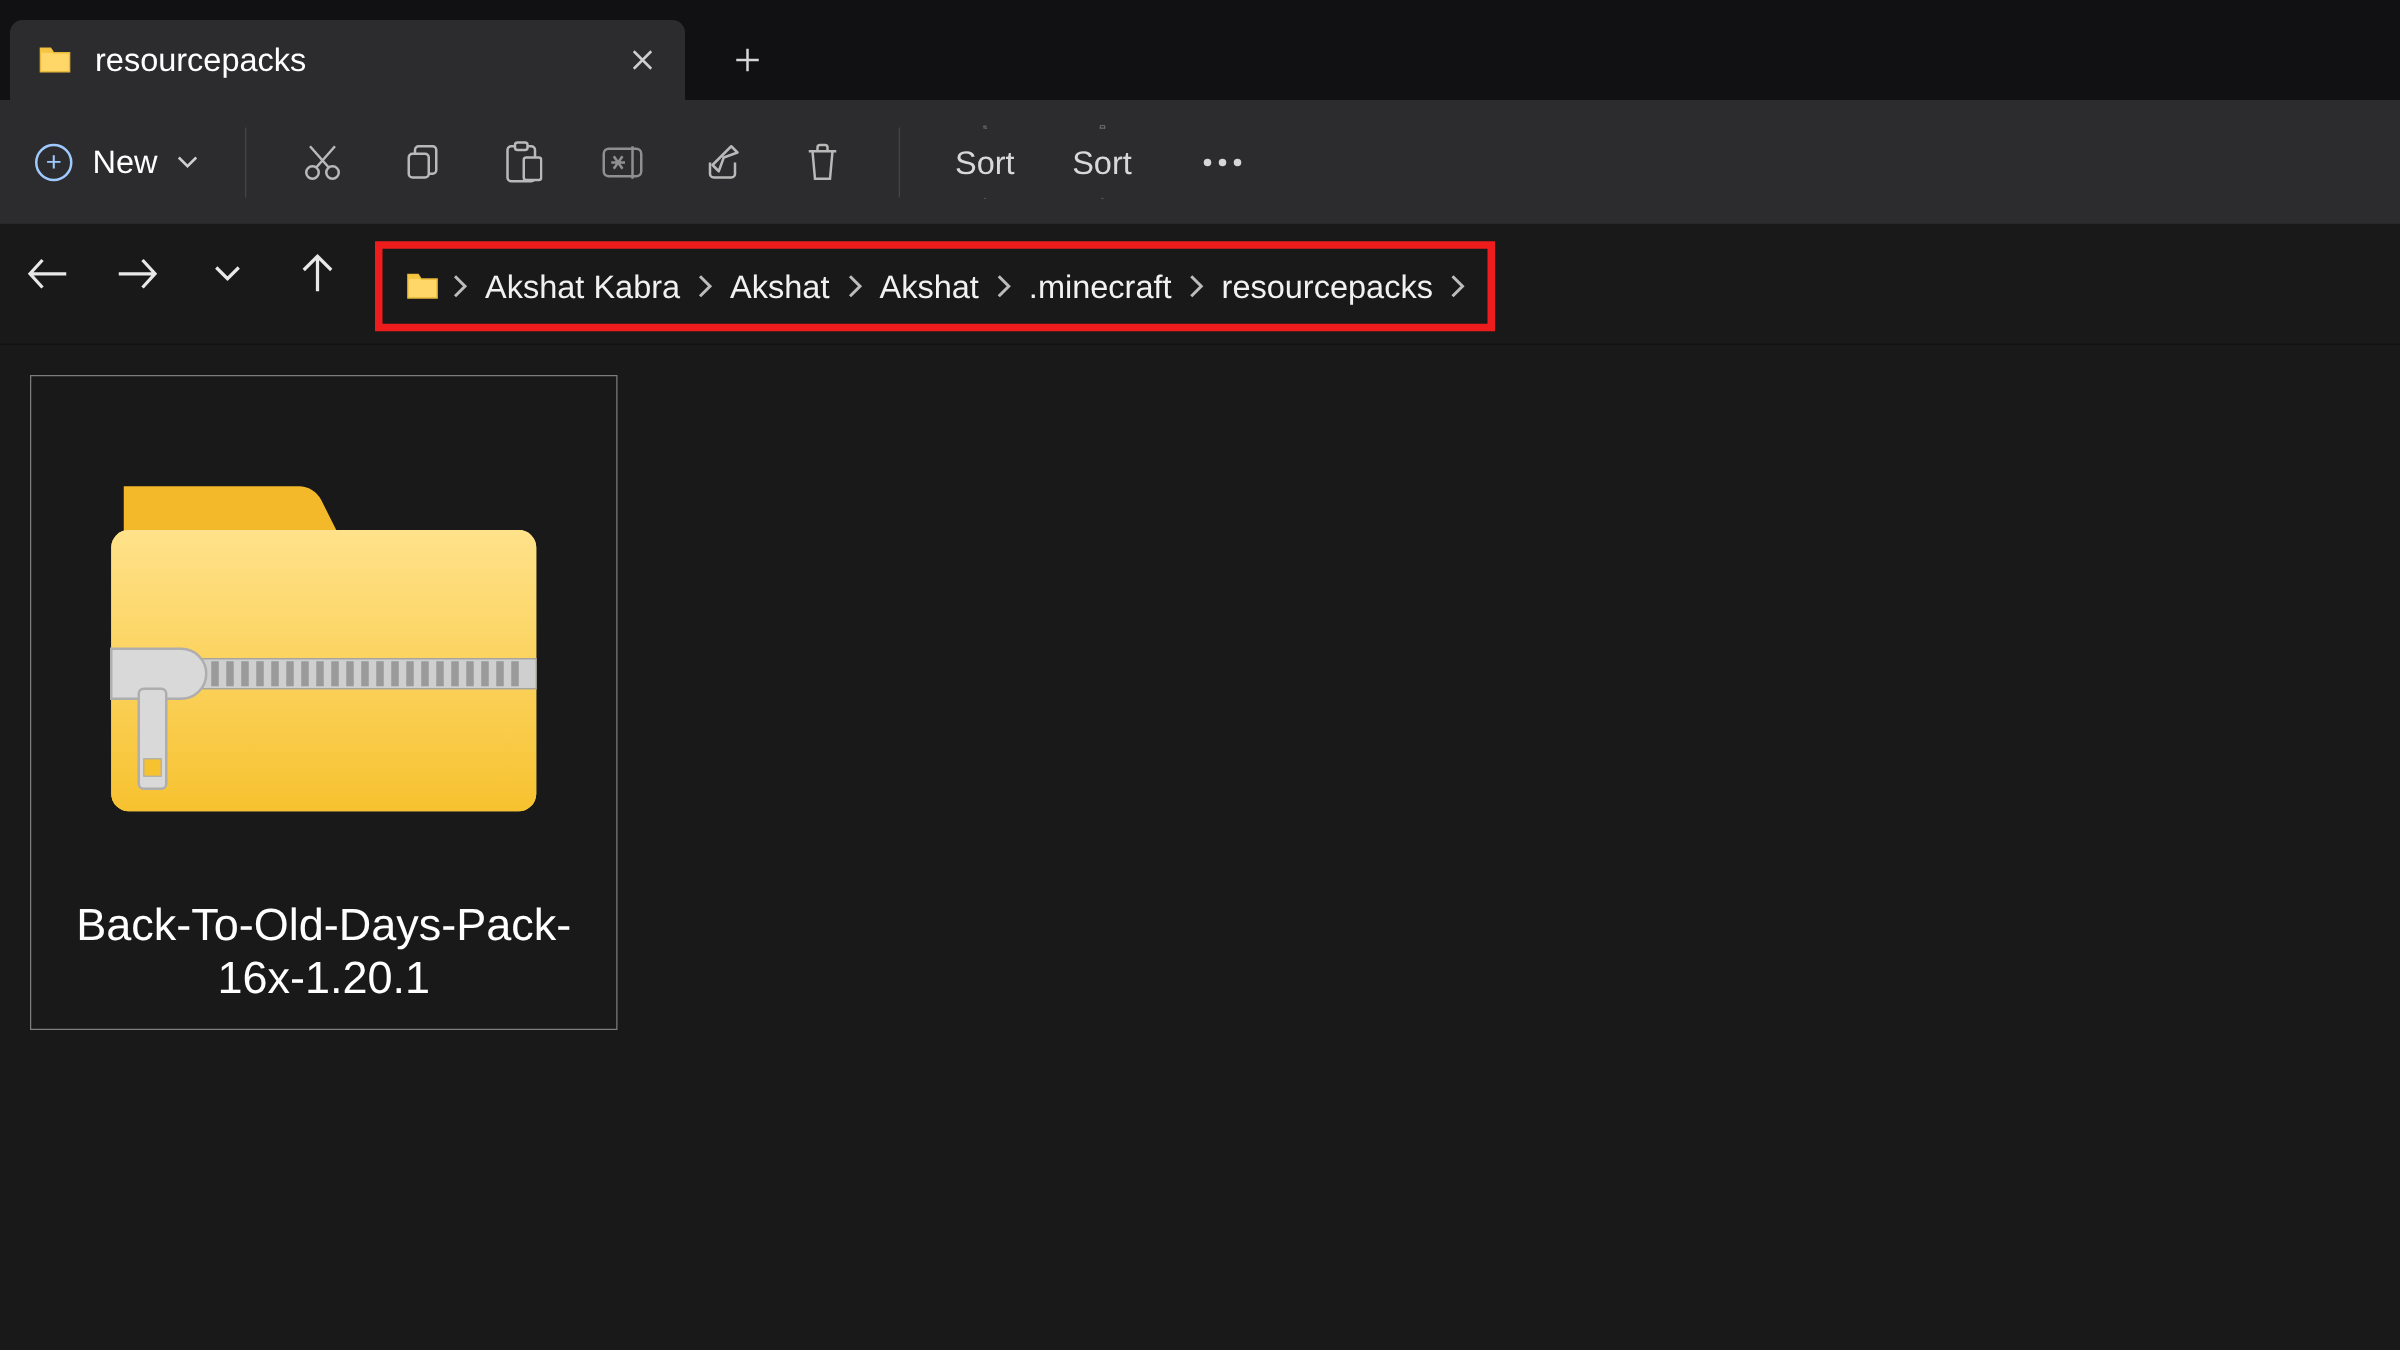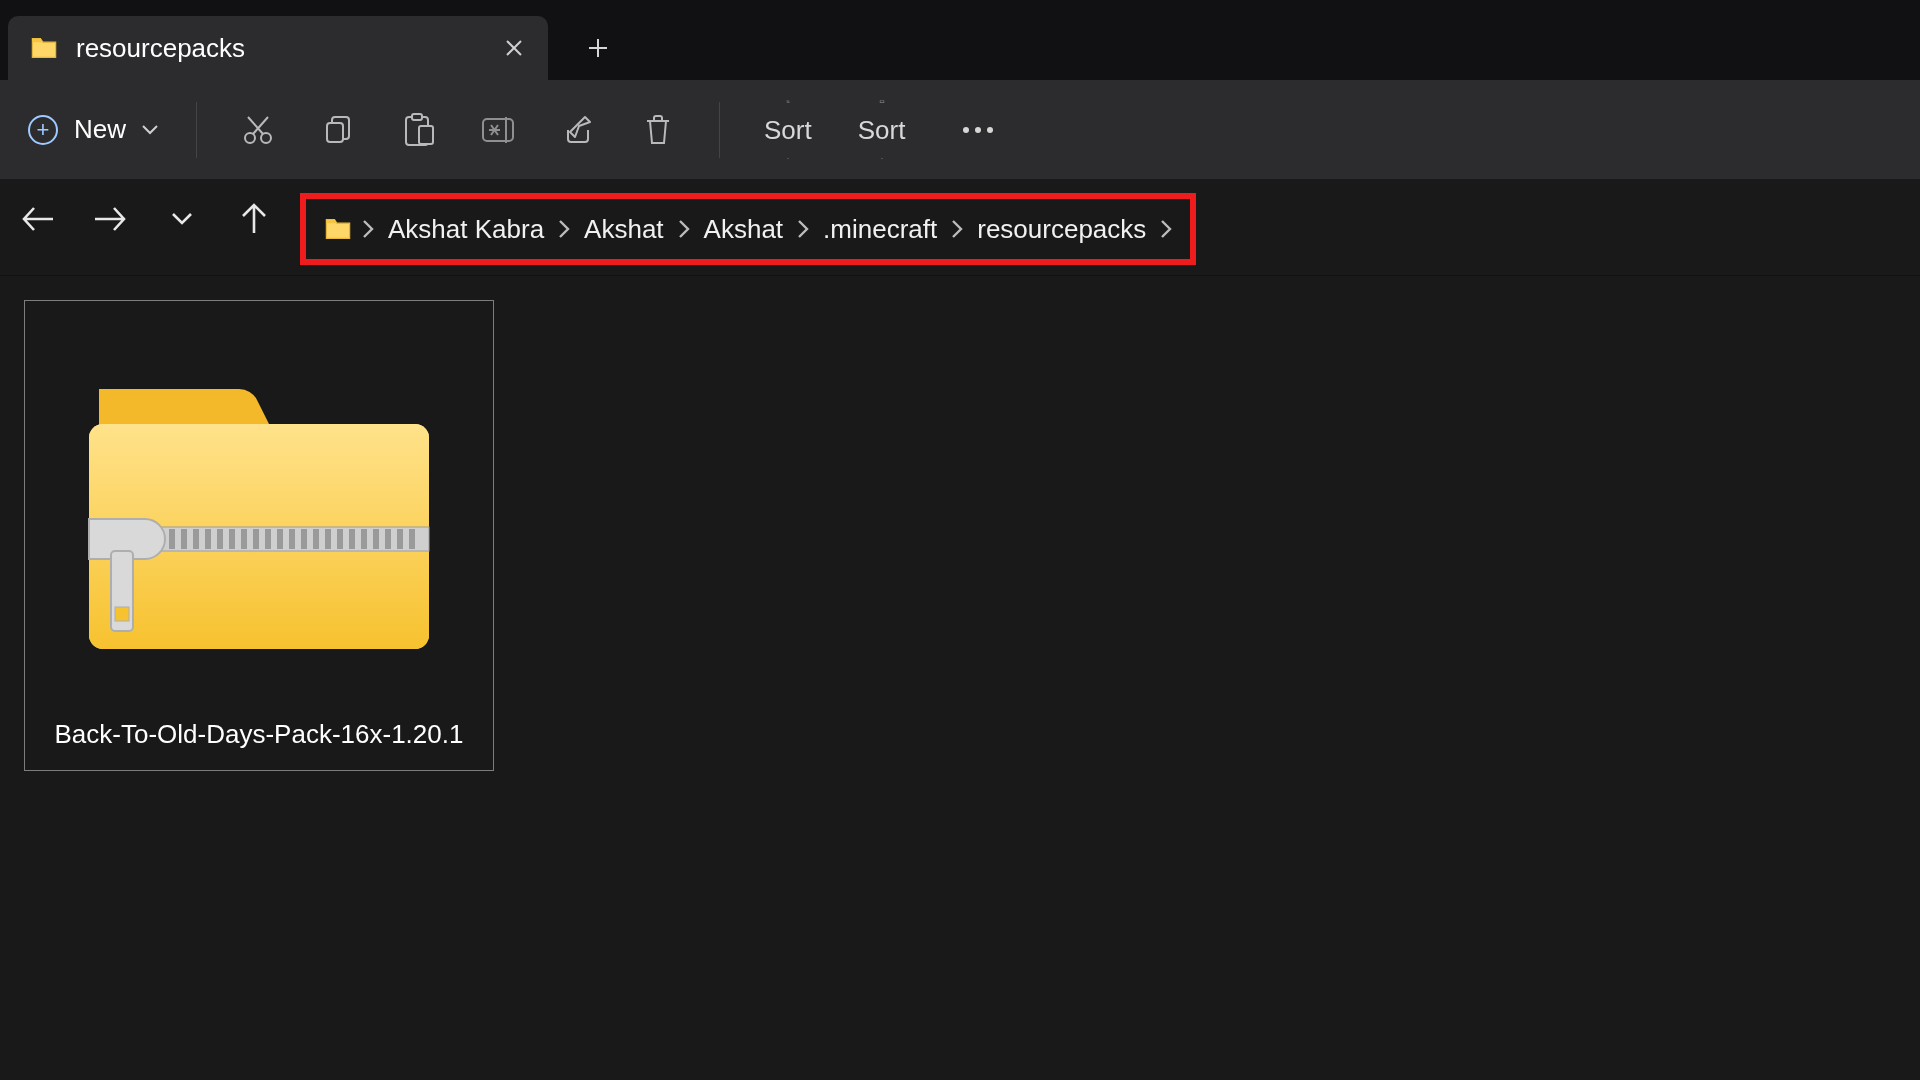--- a/index.html
+++ b/index.html
@@ -134,21 +134,21 @@
     gap: 20px;
     background: #191919;
   }
   .file-item .thumb-wrap {
     height: 360px;
     display: flex;
     align-items: center;
     justify-content: center;
   }
   .file-item .zip-folder { width: 380px; height: 300px; }
-  .file-item .file-name { font-size: 26px; color: #fff; text-align: center; }
+  .file-item .file-name { font-size: 36px; color: #fff; text-align: center; }
 </style>
 </head>
 <body>
 
 <div class="tab-bar">
   <div class="tab">
     <svg class="folder-icon-svg" viewBox="0 0 24 20">
       <path d="M2 2h7l2 3h11v13H2z" fill="#ffd768" stroke="#e8b93a"></path>
       <path d="M2 2h7l2 3H2z" fill="#f5c542"></path>
     </svg>

